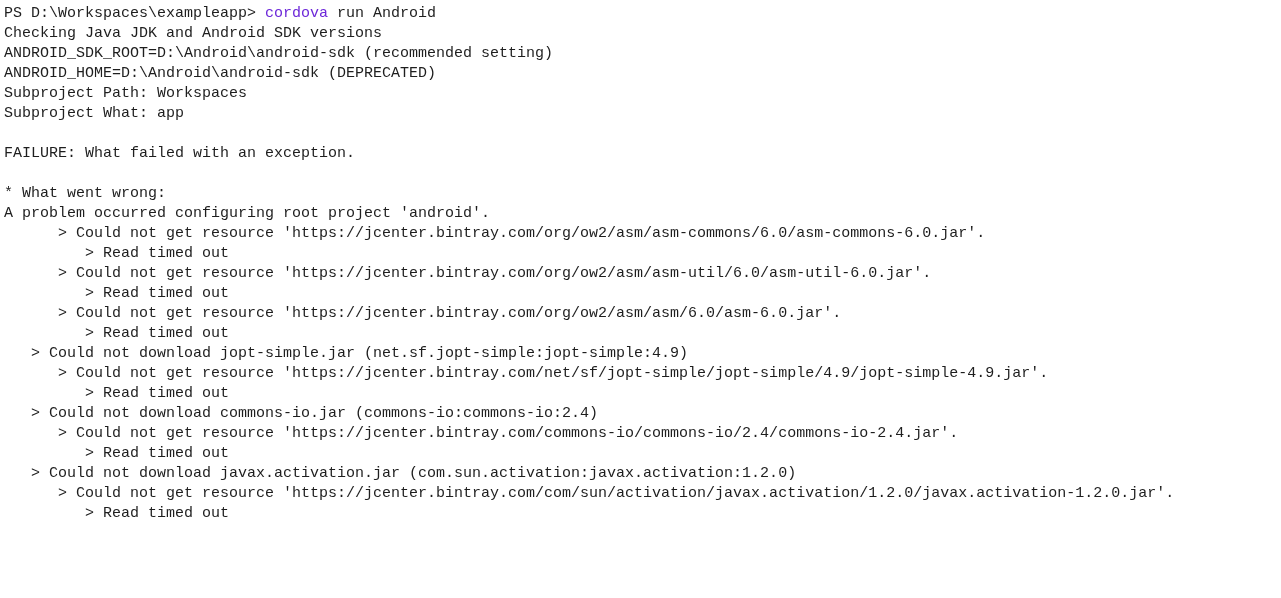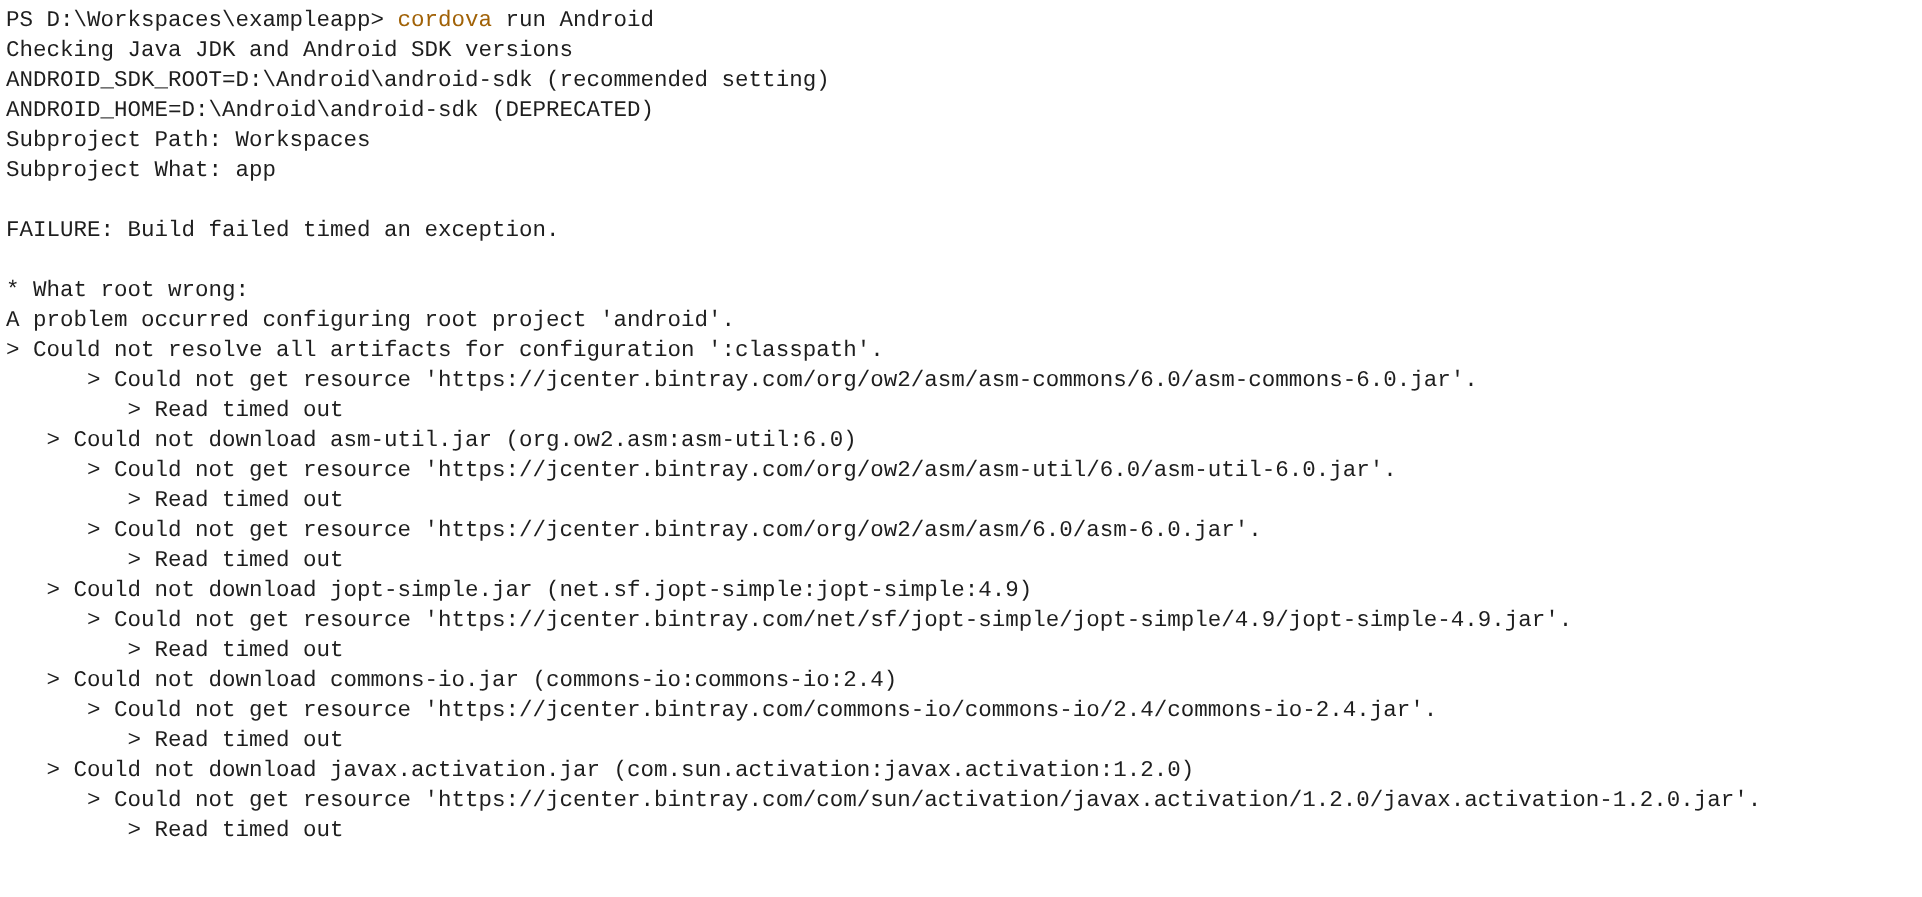--- a/index.html
+++ b/index.html
@@ -26,43 +26,41 @@
       left: 4px;
       top: -16px;
       margin: 0;
       padding: 0;
     }
     .line {
       height: 20px;
       line-height: 20px;
       white-space: pre;
     }
-    .prompt-cmd { color: #a16207; text-align: center; }
+    .prompt-cmd { color: #6d28d9; text-align: center; }
   </style>
 </head>
 <body>
 
 <div class="terminal">
   <div class="lines">
     <div class="line">                                ,</div>
     <div class="line"><span>PS D:\Workspaces\exampleapp&gt; </span><span class="prompt-cmd">cordova</span><span> run Android</span></div>
     <div class="line">Checking Java JDK and Android SDK versions</div>
     <div class="line">ANDROID_SDK_ROOT=D:\Android\android-sdk (recommended setting)</div>
     <div class="line">ANDROID_HOME=D:\Android\android-sdk (DEPRECATED)</div>
     <div class="line">Subproject Path: Workspaces</div>
     <div class="line">Subproject What: app</div>
     <div class="line"></div>
-    <div class="line">FAILURE: Build failed timed an exception.</div>
+    <div class="line">FAILURE: What failed with an exception.</div>
     <div class="line"></div>
-    <div class="line">* What root wrong:</div>
+    <div class="line">* What went wrong:</div>
     <div class="line">A problem occurred configuring root project 'android'.</div>
-    <div class="line">&gt; Could not resolve all artifacts for configuration ':classpath'.</div>
     <div class="line">      &gt; Could not get resource 'https://jcenter.bintray.com/org/ow2/asm/asm-commons/6.0/asm-commons-6.0.jar'.</div>
     <div class="line">         &gt; Read timed out</div>
-    <div class="line">   &gt; Could not download asm-util.jar (org.ow2.asm:asm-util:6.0)</div>
     <div class="line">      &gt; Could not get resource 'https://jcenter.bintray.com/org/ow2/asm/asm-util/6.0/asm-util-6.0.jar'.</div>
     <div class="line">         &gt; Read timed out</div>
     <div class="line">      &gt; Could not get resource 'https://jcenter.bintray.com/org/ow2/asm/asm/6.0/asm-6.0.jar'.</div>
     <div class="line">         &gt; Read timed out</div>
     <div class="line">   &gt; Could not download jopt-simple.jar (net.sf.jopt-simple:jopt-simple:4.9)</div>
     <div class="line">      &gt; Could not get resource 'https://jcenter.bintray.com/net/sf/jopt-simple/jopt-simple/4.9/jopt-simple-4.9.jar'.</div>
     <div class="line">         &gt; Read timed out</div>
     <div class="line">   &gt; Could not download commons-io.jar (commons-io:commons-io:2.4)</div>
     <div class="line">      &gt; Could not get resource 'https://jcenter.bintray.com/commons-io/commons-io/2.4/commons-io-2.4.jar'.</div>
     <div class="line">         &gt; Read timed out</div>

